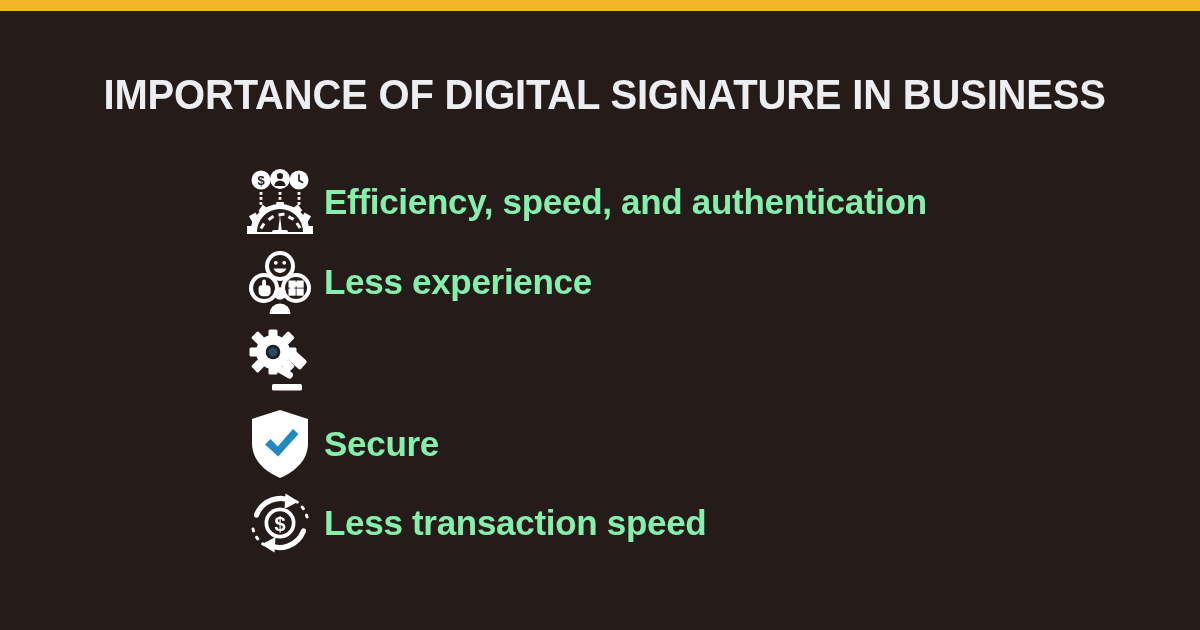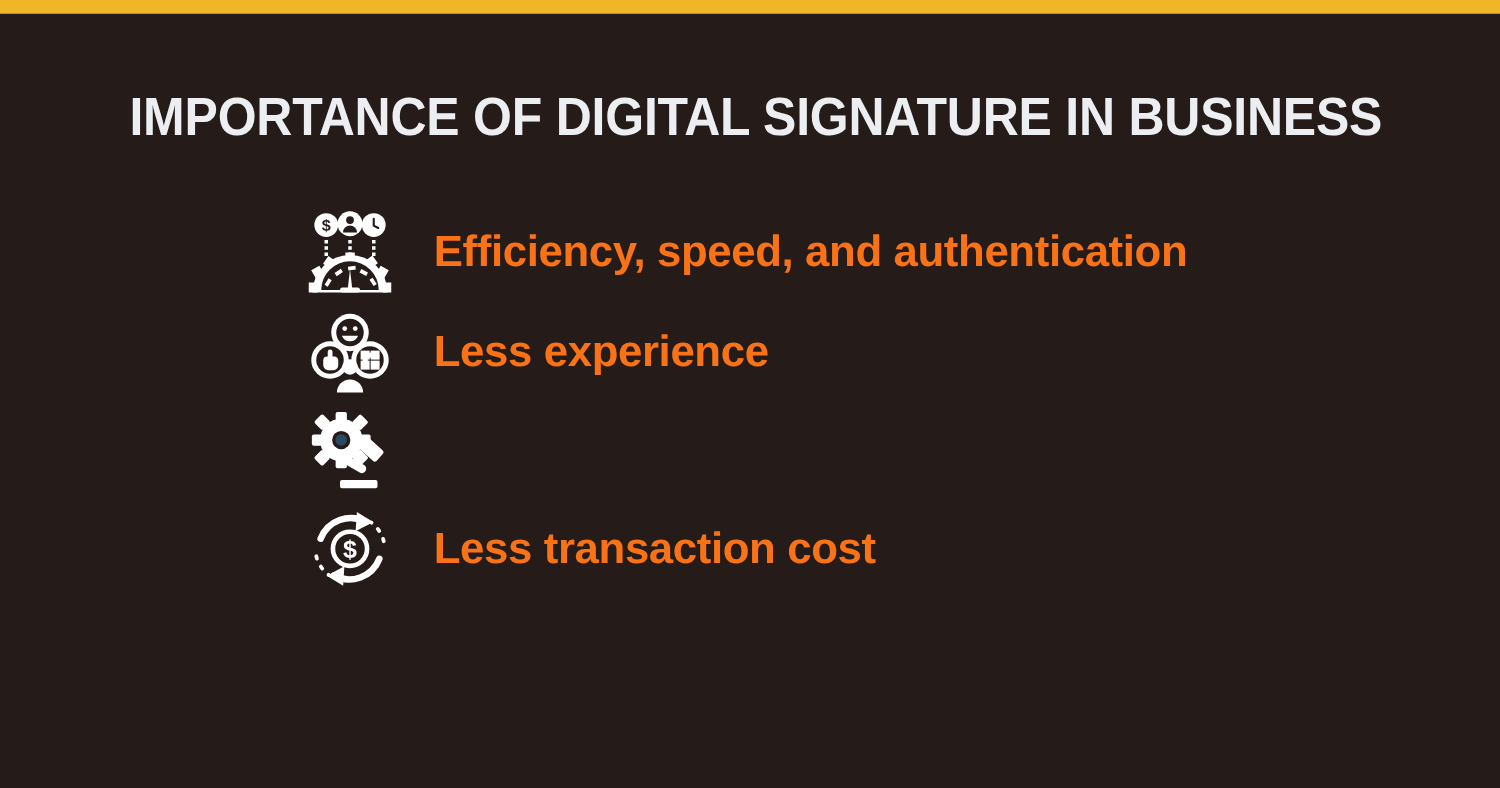--- a/index.html
+++ b/index.html
@@ -71,28 +71,27 @@
     width: 88px;
     min-width: 88px;
     height: 78px;
     display: flex;
     align-items: center;
     justify-content: center;
   }
   .benefit-icon svg { display: block; }
 
   .benefit-label {
-    color: #f97316;
+    color: #86efac;
     font-family: "Liberation Sans", sans-serif;
     font-weight: bold;
     font-size: 35px;
     line-height: 40px;
     letter-spacing: -0.3px;
     white-space: nowrap;
-    margin-left: 23px;
   }
 </style>
 </head>
 <body>
 
 <div id="infographic">
 
   <div id="top-accent-bar"></div>
 
   <h1 id="page-title">IMPORTANCE OF DIGITAL SIGNATURE IN BUSINESS</h1>
@@ -223,20 +222,29 @@
             <rect x="40.5" y="25.5" width="20" height="11.5" rx="2.2" transform="rotate(42 50.5 31)"></rect>
 
             <rect x="25" y="39.5" width="23" height="7" rx="3.4" transform="rotate(30 36.5 43)"></rect>
 
             <rect x="26" y="56" width="30" height="6.5" rx="1.6"></rect>
           </g>
         </svg>
       </span>
     </div>
 
+    <div class="benefit-row row-secure">
+      <span class="benefit-icon">
+        <svg width="64" height="72" viewBox="0 0 64 72" aria-hidden="true">
+          <path d="M32 2 L60 11 v24 c0 17-12 28-28 35 C16 63 4 52 4 35 V11 Z" fill="#ffffff"></path>
+          <path d="M17 36.5 l5.5-5.5 l7.2 7.6 L45 21 l5.4 5 L30.2 48.5 Z" fill="#2188c0"></path>
+        </svg>
+      </span>
+      <span class="benefit-label">Secure</span>
+    </div>
 
     <div class="benefit-row row-cost">
       <span class="benefit-icon">
         <svg width="68" height="68" viewBox="0 0 68 68" aria-hidden="true">
 
           <g fill="none" stroke="#ffffff" stroke-width="5.2" stroke-linecap="round">
             <path d="M10.5 26 A26 26 0 0 1 47 12.5"></path>
             <path d="M57.5 42 A26 26 0 0 1 21 55.5"></path>
           </g>
           <g fill="#ffffff">
@@ -247,17 +255,17 @@
           <g fill="none" stroke="#ffffff" stroke-width="3" stroke-linecap="round" stroke-dasharray="2 7">
             <path d="M7 40 A27 27 0 0 0 17 55"></path>
             <path d="M61 28 A27 27 0 0 0 51 13"></path>
           </g>
 
           <circle cx="34" cy="34" r="15.5" fill="#ffffff"></circle>
           <circle cx="34" cy="34" r="11.8" fill="#251c1a"></circle>
           <text x="34" y="41.5" font-family="Liberation Sans, sans-serif" font-size="20" font-weight="bold" fill="#ffffff" text-anchor="middle">$</text>
         </svg>
       </span>
-      <span class="benefit-label">Less transaction cost</span>
+      <span class="benefit-label">Less transaction speed</span>
     </div>
 
   </div>
 </div>
 
 </body></html>

